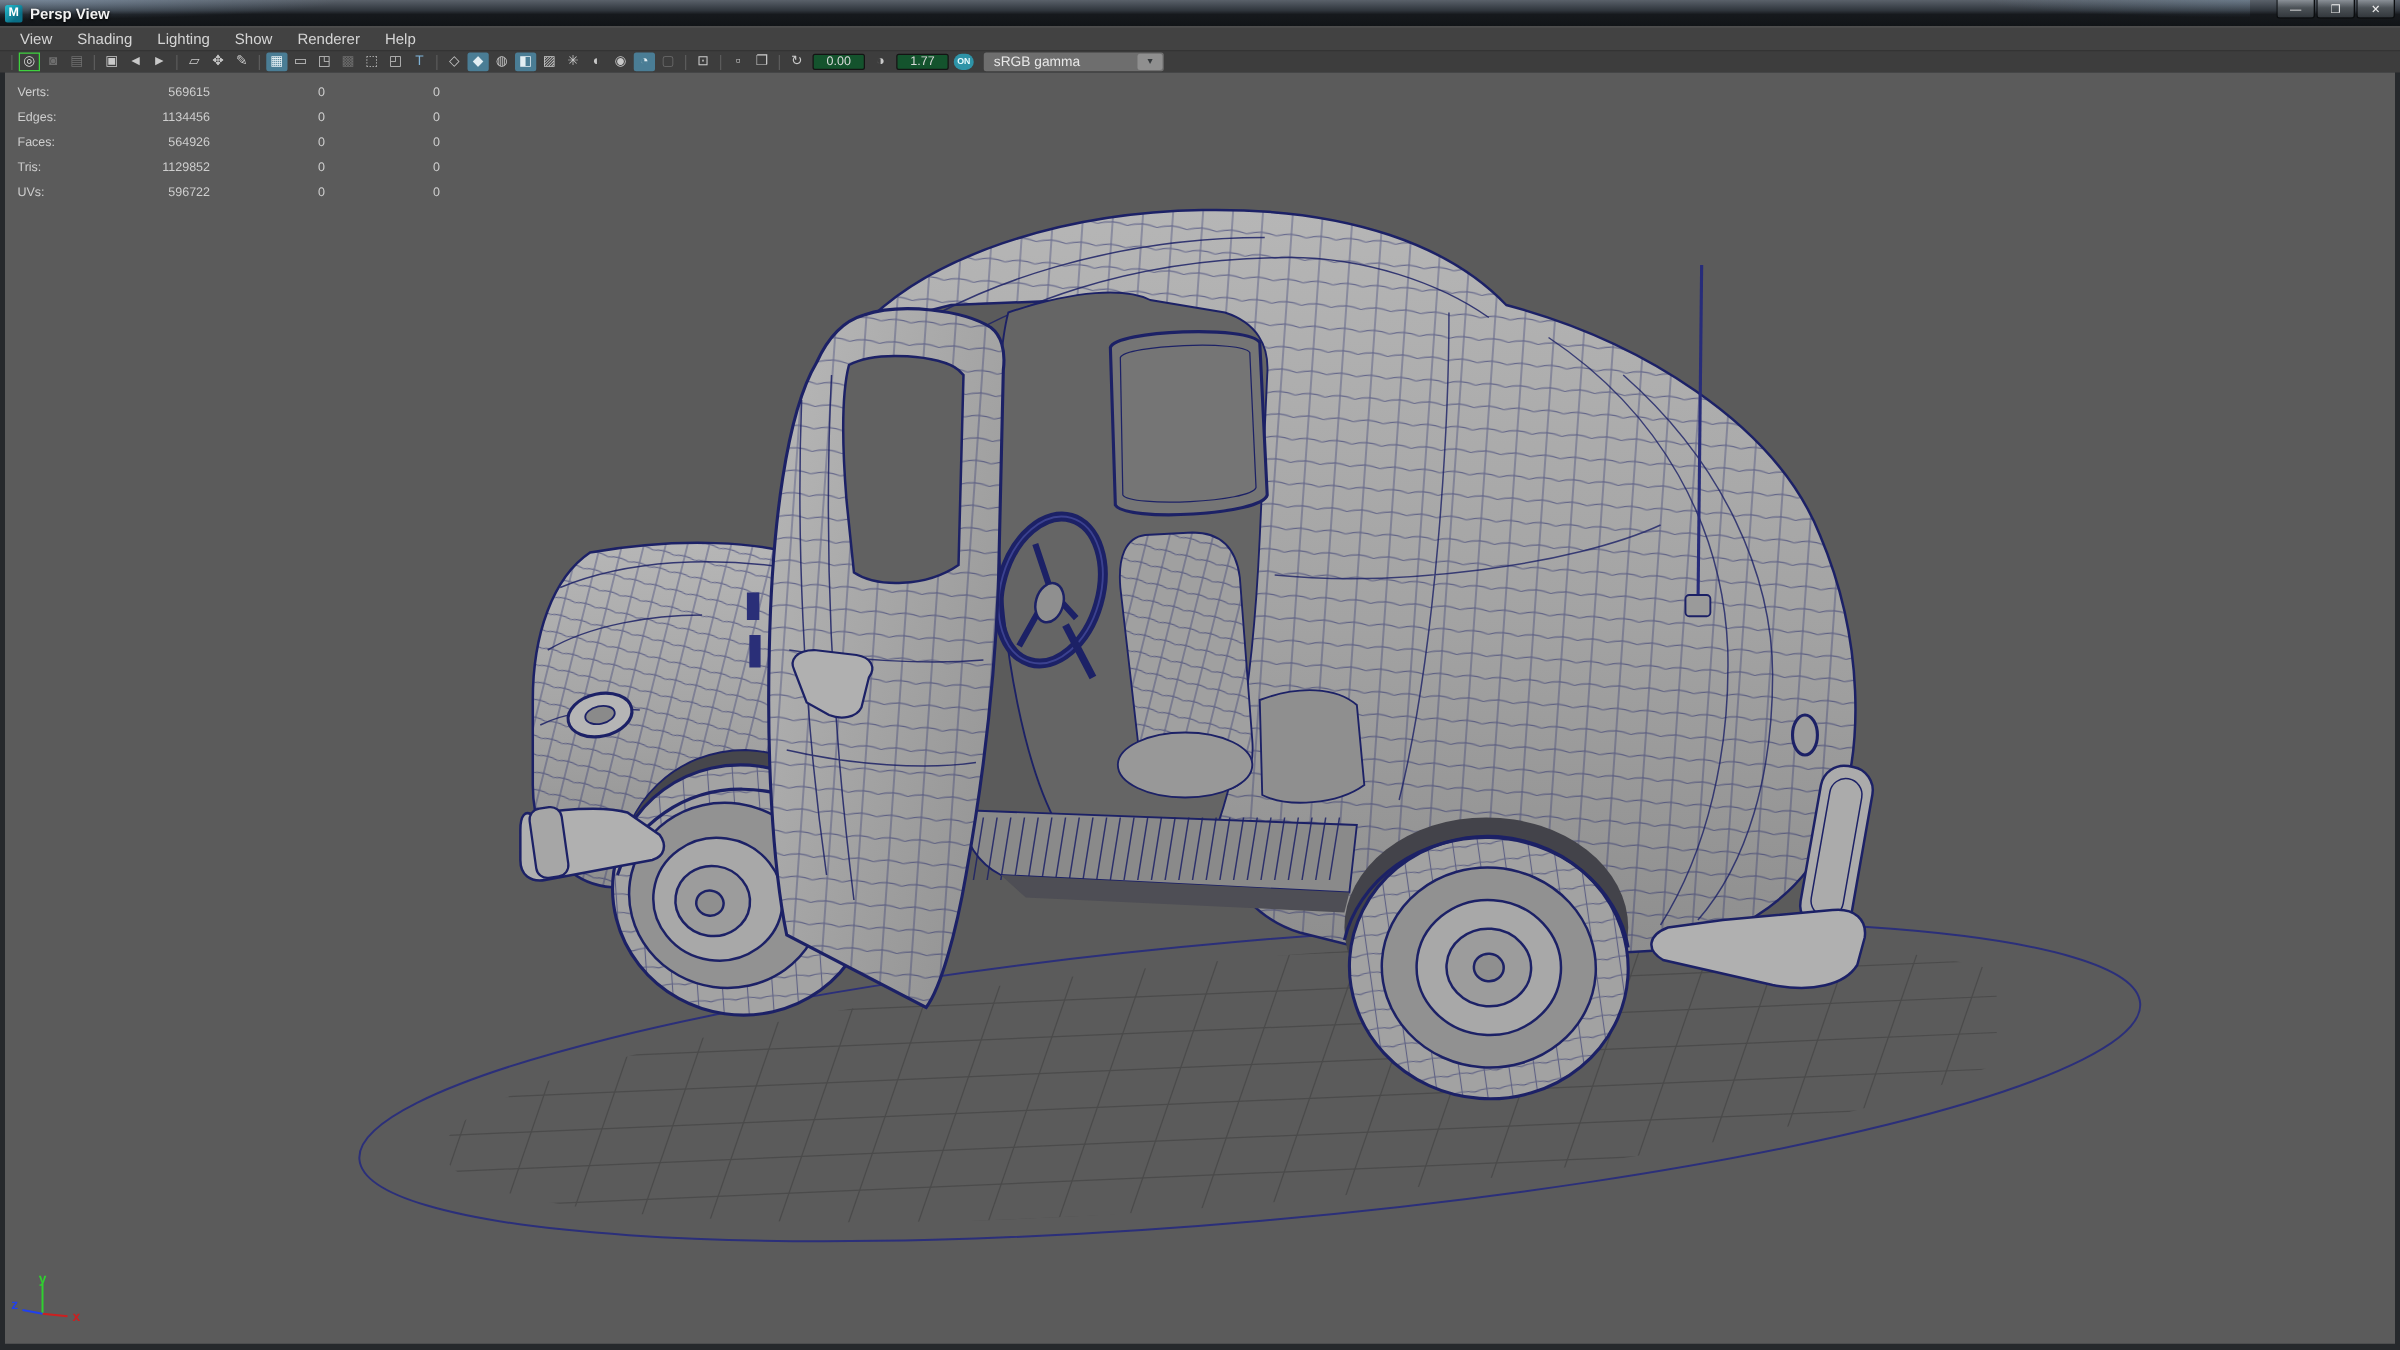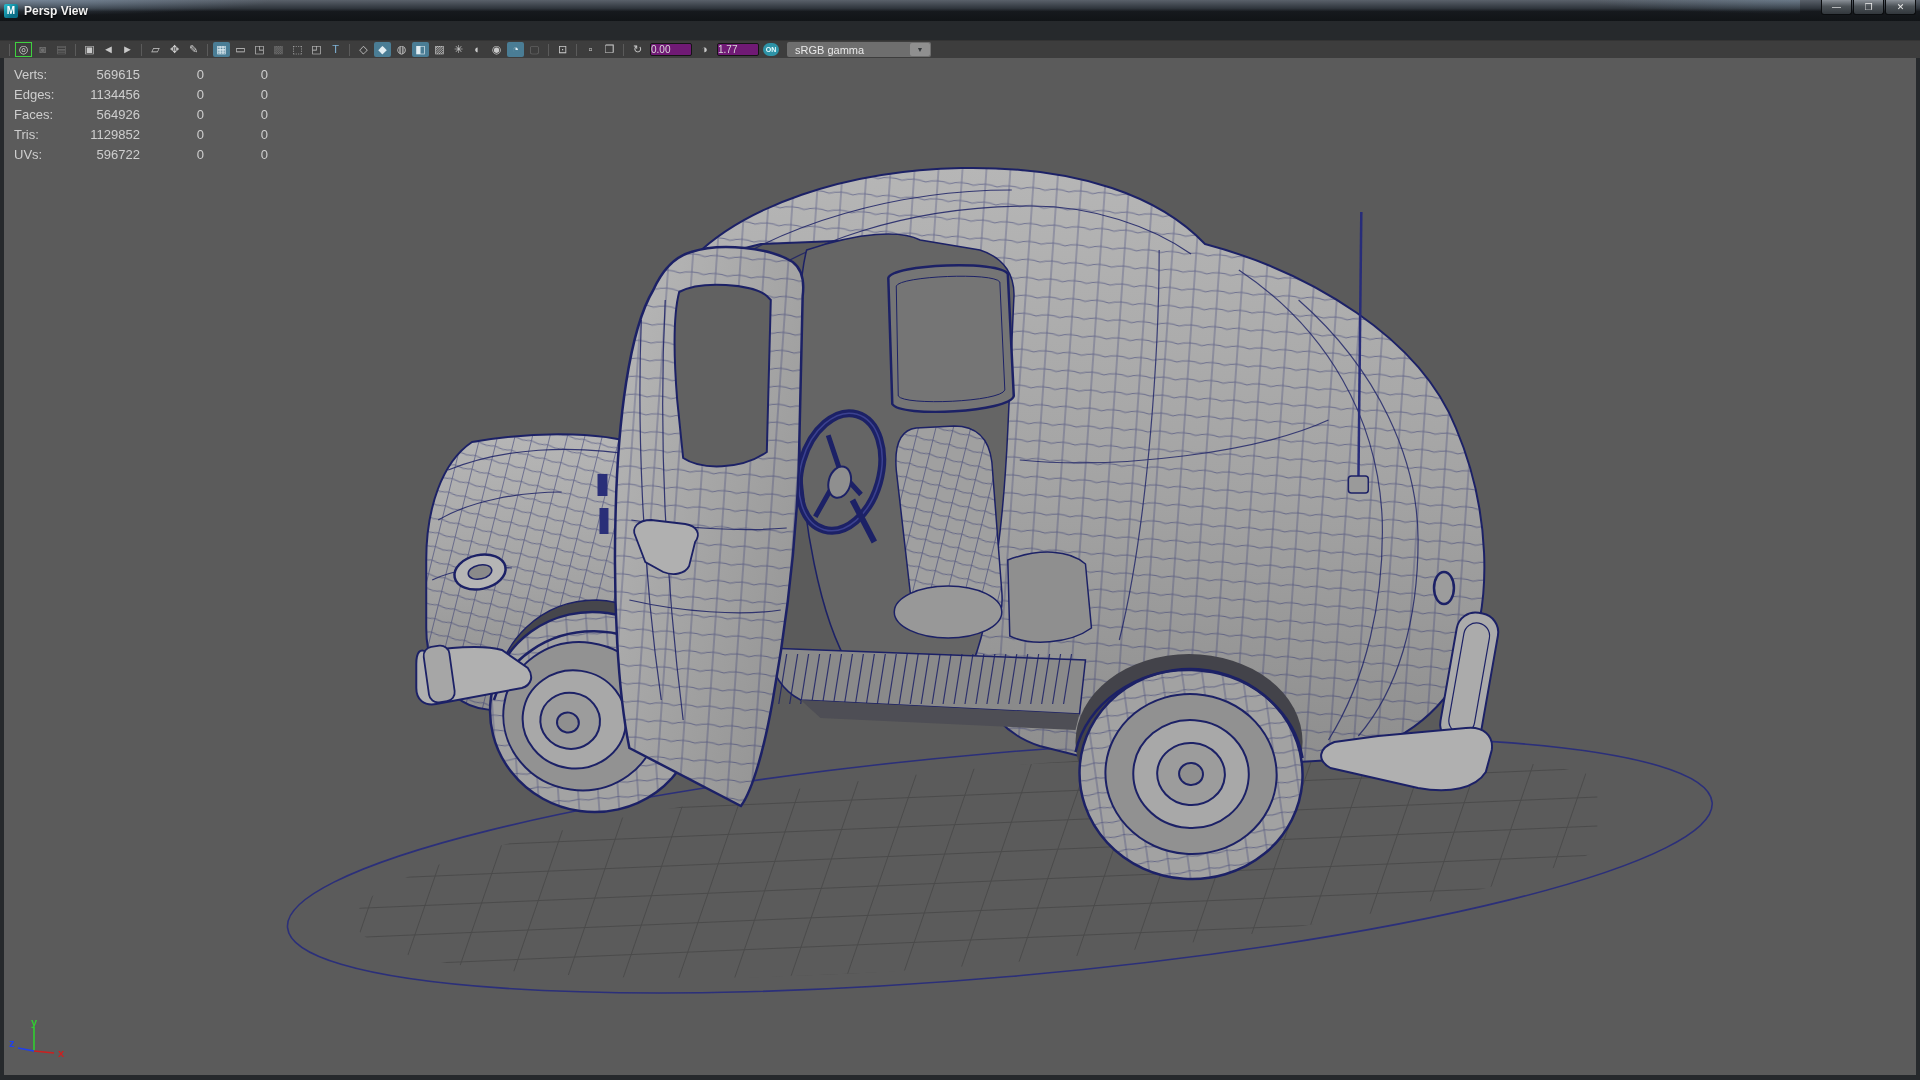--- a/index.html
+++ b/index.html
@@ -32,33 +32,33 @@
   .toolbar{position:absolute;top:40px;left:0;right:0;height:18px;background:#3d3d3d;
     border-top:1px solid #343434;display:flex;align-items:center;padding-left:5px;}
   .ticon{width:17px;height:15px;display:flex;align-items:center;justify-content:center;
     font-size:11px;line-height:15px;color:#c9c9c9;background:transparent;border:none;padding:0;margin:0 1px;}
   .ticon.dim{color:#6e6e6e;}
   .ticon.active{background:#4a7d95;color:#e2eef3;border-radius:2px;}
   .ticon.blue{color:#7fb2d6;}
   .ticon.selected{border:1px solid #3fd13f;color:#dadada;}
   .ticon.on{background:#2e93a7;color:#eafcff;border-radius:7px;font-size:7px;font-weight:bold;width:16px;height:13px;}
   .tsep{width:1px;height:12px;background:#5b5b5b;margin:0 4px;}
-  .tfield{width:42px;height:13px;background:#701a75;border:1px solid #141414;border-radius:2px;
-    color:#d9d9d9;font-size:10px;line-height:12px;text-align:left;margin:0 3px;}
+  .tfield{width:42px;height:13px;background:#14532d;border:1px solid #141414;border-radius:2px;
+    color:#d9d9d9;font-size:10px;line-height:12px;text-align:center;margin:0 3px;}
   .colorspace{margin-left:7px;width:144px;height:15px;background:#6e6e6e;border-radius:2px;
     position:relative;display:flex;align-items:center;padding-left:8px;font-size:11px;color:#e8e8e8;}
   .cs-arrow{position:absolute;right:1px;top:1px;width:20px;height:13px;background:#8f8f8f;border-radius:2px;
     display:flex;align-items:center;justify-content:center;font-size:7px;color:#35393c;}
 
   
   .viewport{position:absolute;top:58px;left:4px;right:4px;bottom:5px;background:#5b5b5b;overflow:hidden;}
   #scene{position:absolute;left:0;top:0;width:100%;height:100%;}
 
   .hud{position:absolute;left:10px;top:6px;}
-  .hud-row{height:20px;display:flex;align-items:center;font-size:13px;color:#cecece;}
+  .hud-row{height:20px;display:flex;align-items:center;font-size:10px;color:#cecece;gap:28px;}
   .hud-label{display:inline-block;width:70px;}
   .hud-v1{display:inline-block;width:56px;text-align:right;}
   .hud-v2{display:inline-block;width:64px;text-align:right;}
   .hud-v3{display:inline-block;width:64px;text-align:right;}
 
   .persp-label{position:absolute;left:0;right:24px;bottom:3px;text-align:center;
     font-size:13px;font-weight:bold;color:#e3e3e3;}
   .axis-gizmo{position:absolute;left:4px;bottom:6px;width:64px;height:52px;}
   .axis-gizmo text{font-size:11px;font-weight:bold;font-family:"Liberation Sans",sans-serif;}
 </style>
@@ -70,20 +70,28 @@
   <div class="titlebar">
     <div class="maya-icon">M</div>
     <div class="win-title">Persp View</div>
     <div class="win-btns" id="win-btns">
         <button class="win-btn">—</button>
         <button class="win-btn">❐</button>
         <button class="win-btn">✕</button>
       </div>
   </div>
 
+  <div class="menubar" id="menubar">
+      <span class="menu-item">View</span>
+      <span class="menu-item">Shading</span>
+      <span class="menu-item">Lighting</span>
+      <span class="menu-item">Show</span>
+      <span class="menu-item">Renderer</span>
+      <span class="menu-item">Help</span>
+    </div>
 
   <div class="toolbar" id="toolbar">
       <div class="tsep"></div>
       <button class="ticon selected">◎</button>
       <button class="ticon dim">◙</button>
       <button class="ticon dim">▤</button>
       <div class="tsep"></div>
       <button class="ticon">▣</button>
       <button class="ticon">◄</button>
       <button class="ticon">►</button>

